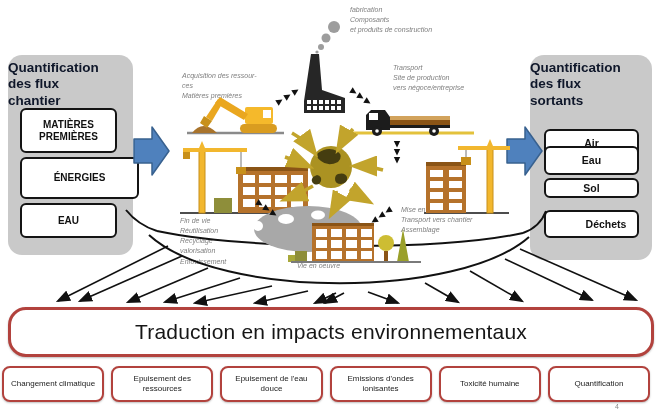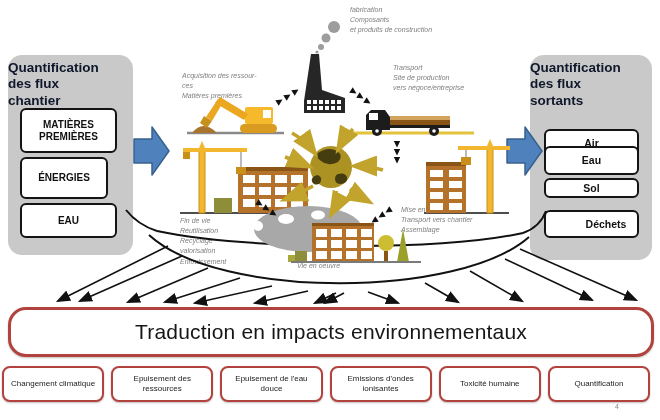--- a/index.html
+++ b/index.html
@@ -69,21 +69,21 @@
     <div>Assemblage</div>
   </div>
 
   <div class="panel" style="left:8px;top:55px;width:125px;height:200px;">
     <div class="panel-title">
       <div>Quantification</div>
       <div>des flux</div>
       <div>chantier</div>
     </div>
     <div class="io-box io-left" style="left:12px;top:53px;width:97px;height:45px;">MATIÈRES PREMIÈRES</div>
-    <div class="io-box io-left" style="left:12px;top:102px;width:88px;height:42px;">ÉNERGIES</div>
+    <div class="io-box io-left" style="left:12px;top:102px;width:119px;height:42px;">ÉNERGIES</div>
     <div class="io-box io-left" style="left:12px;top:148px;width:97px;height:35px;">EAU</div>
   </div>
 
   <div class="panel" style="left:530px;top:55px;width:122px;height:205px;">
     <div class="panel-title">
       <div>Quantification</div>
       <div>des flux</div>
       <div>sortants</div>
     </div>
     <div class="io-box io-right" style="left:14px;top:58px;width:95px;height:29px;margin-top:16px;">Air</div>

